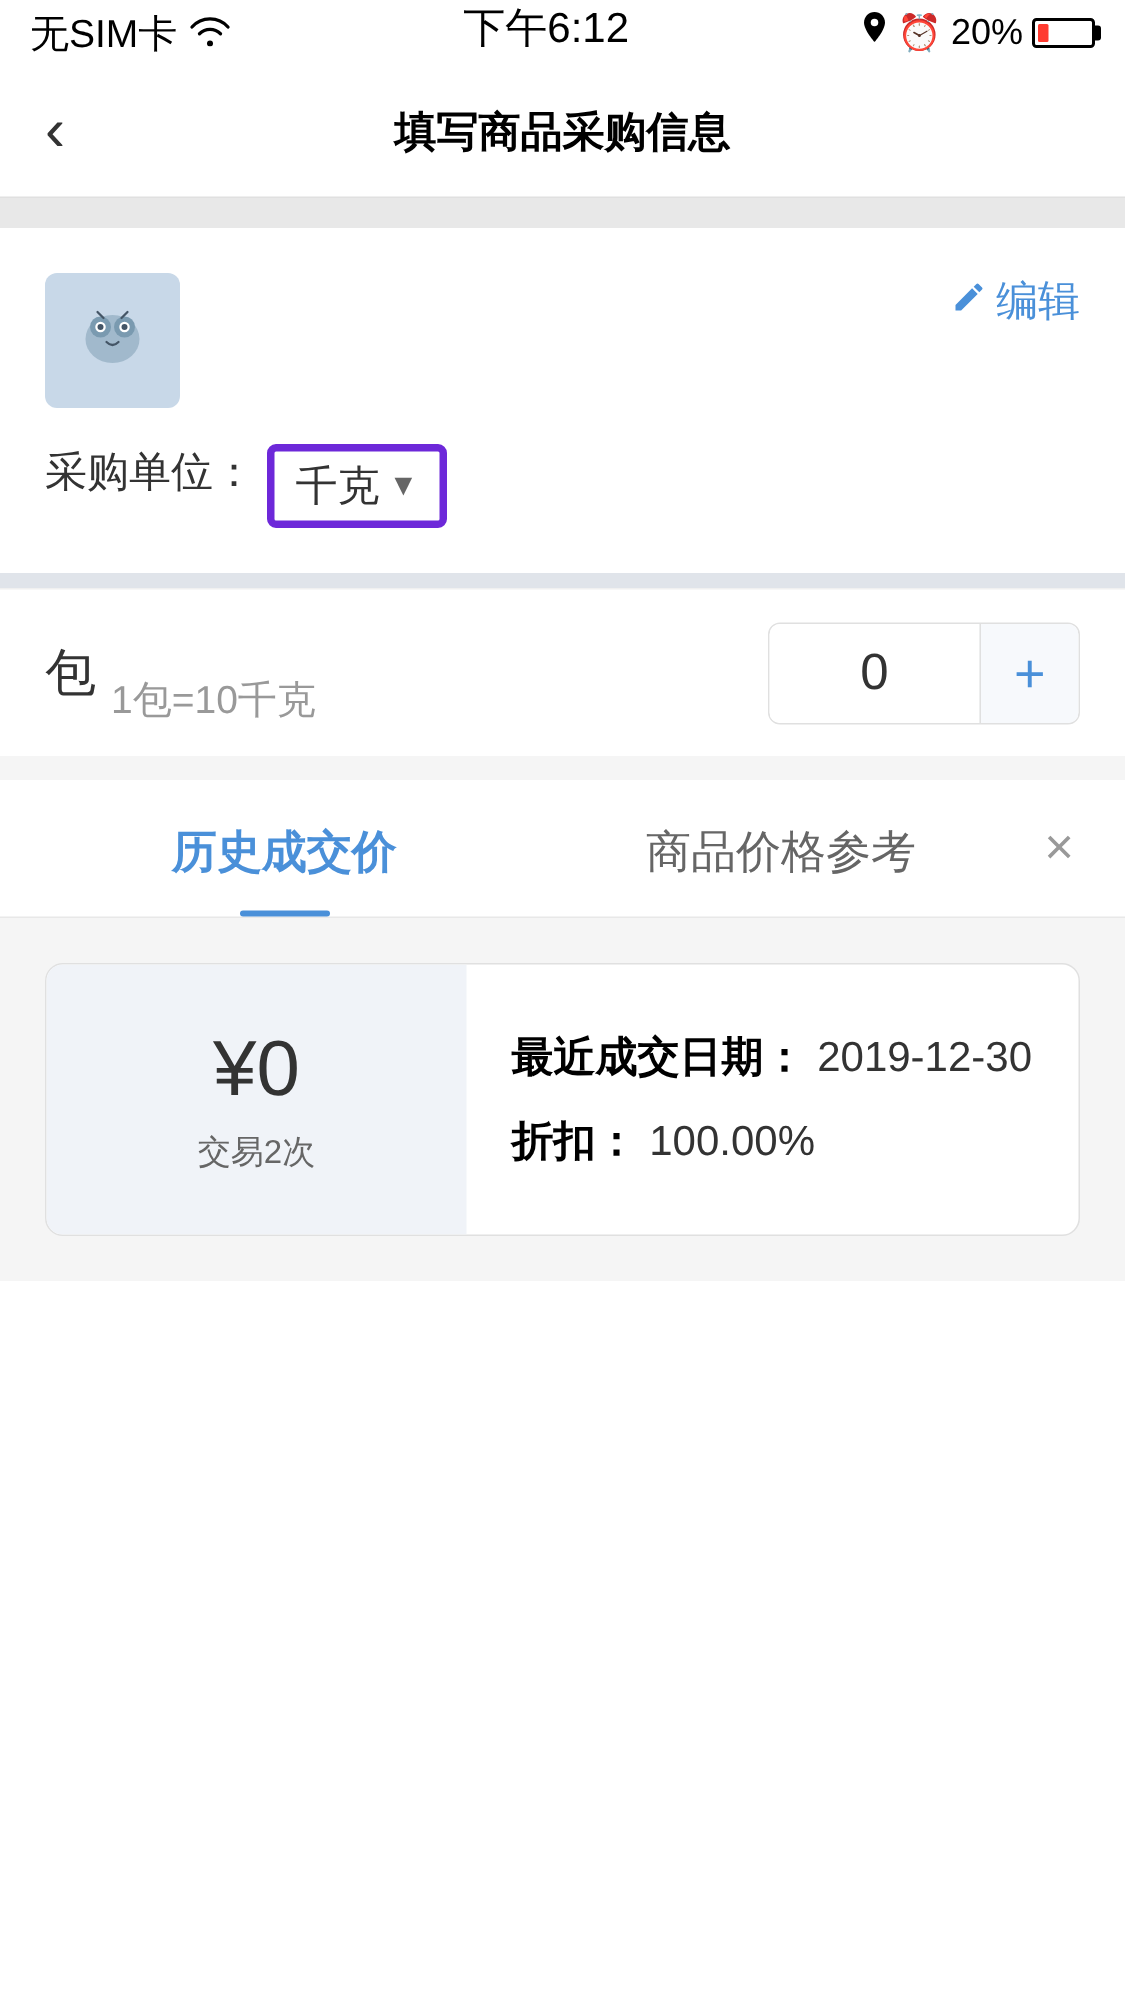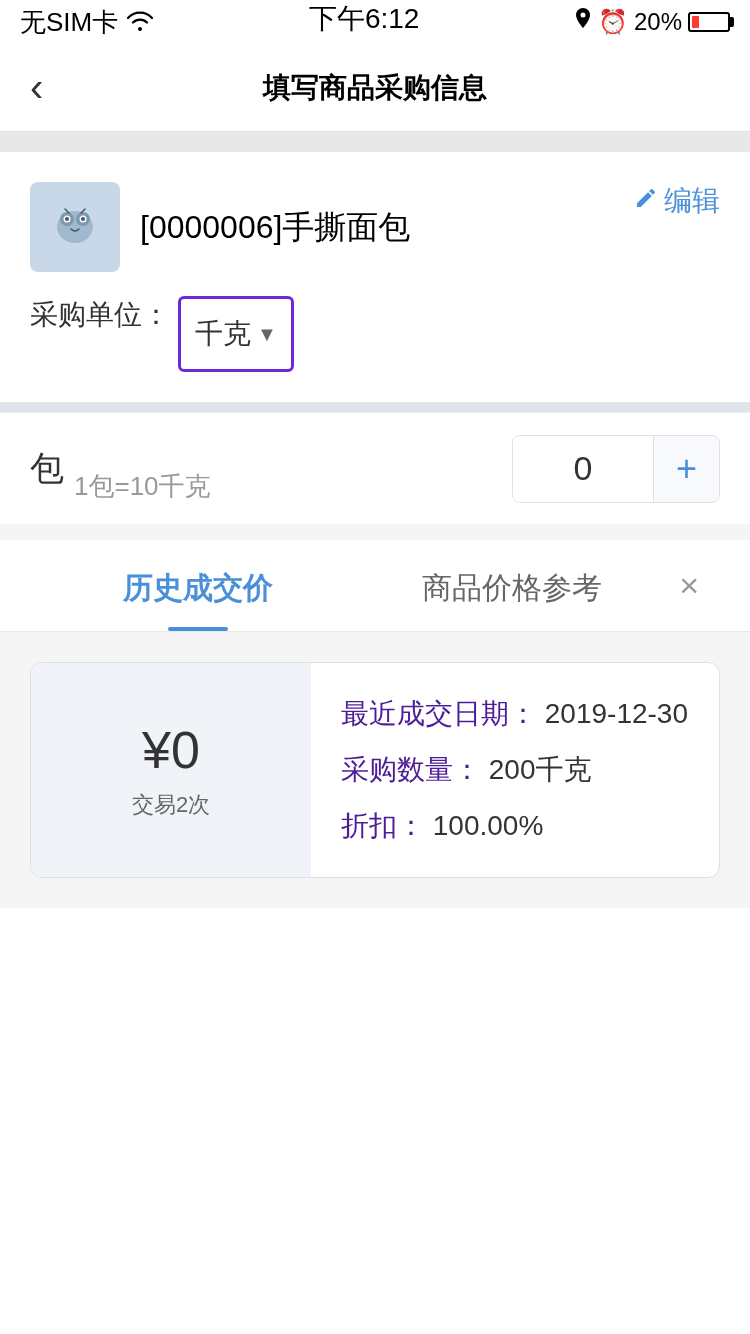--- a/index.html
+++ b/index.html
@@ -154,23 +154,23 @@
       justify-content: space-between;
     }
     .unit-label {
       font-size: 28px;
       color: #333;
       margin-right: 8px;
     }
     .unit-select {
       display: inline-flex;
       align-items: center;
-      border: 3px solid #6d28d9;
+      border: 5px solid #6d28d9;
       border-radius: 6px;
-      padding: 16px 14px;
+      padding: 4px 14px;
       font-size: 28px;
       color: #333;
       background: #fff;
       gap: 6px;
       cursor: pointer;
     }
     .unit-select-arrow {
       font-size: 20px;
       color: #666;
     }
@@ -248,21 +248,21 @@
       color: #4a90d9;
       cursor: pointer;
     }
 
     
     .tabs-bar {
       background: #fff;
       display: flex;
       align-items: center;
       border-bottom: 1px solid #e8e8e8;
-      padding: 0 41px;
+      padding: 0 24px;
       position: relative;
       margin-top: 16px;
     }
     .tab-item {
       flex: 1;
       text-align: center;
       padding: 28px 0 22px;
       font-size: 30px;
       color: #666;
       cursor: pointer;
@@ -327,21 +327,22 @@
       flex-direction: column;
       gap: 14px;
       justify-content: center;
     }
     .history-detail-row {
       font-size: 28px;
       color: #333;
       line-height: 1.5;
     }
     .history-detail-label {
-      color: #4c1d95;
+      color: #000000;
+      font-weight: bold;
     }
 
     
     .bottom-white {
       background: #fff;
       flex: 1;
       min-height: 600px;
     }
   </style>
 </head>
@@ -394,21 +395,20 @@
             <circle cx="38" cy="26" r="7" fill="#7a9ab0"></circle>
             <circle cx="22" cy="26" r="3.5" fill="#fff"></circle>
             <circle cx="38" cy="26" r="3.5" fill="#fff"></circle>
             <circle cx="22" cy="26" r="2" fill="#456"></circle>
             <circle cx="38" cy="26" r="2" fill="#456"></circle>
             <path d="M26 36 Q30 40 34 36" stroke="#456" stroke-width="1.5" fill="none" stroke-linecap="round"></path>
             <path d="M24 20 L20 16 M36 20 L40 16" stroke="#456" stroke-width="1.5" stroke-linecap="round"></path>
           </svg>
         </span>
       </div>
-      <span class="product-name">[0000006]手撕面包</span>
     </div>
     <div class="product-edit">
       <span>
         <svg width="24" height="24" viewBox="0 0 24 24" fill="none">
           <path d="M3 17.25V21h3.75L17.81 9.94l-3.75-3.75L3 17.25zM20.71 7.04a1 1 0 0 0 0-1.41l-2.34-2.34a1 1 0 0 0-1.41 0l-1.83 1.83 3.75 3.75 1.83-1.83z" fill="#4a90d9"></path>
         </svg>
       </span>
       <span>编辑</span>
     </div>
   </div>
@@ -452,24 +452,20 @@
     <div class="history-left">
       <div class="history-price">¥0</div>
       <div class="history-txn">交易2次</div>
     </div>
     <div class="history-right">
       <div class="history-detail-row">
         <span class="history-detail-label">最近成交日期：</span>
         <span>2019-12-30</span>
       </div>
       <div class="history-detail-row">
-        <span class="history-detail-label">采购数量：</span>
-        <span>200千克</span>
-      </div>
-      <div class="history-detail-row">
         <span class="history-detail-label">折扣：</span>
         <span>100.00%</span>
       </div>
     </div>
   </div>
 </div>
 
 <div class="bottom-white"></div>
 
 </body></html>

